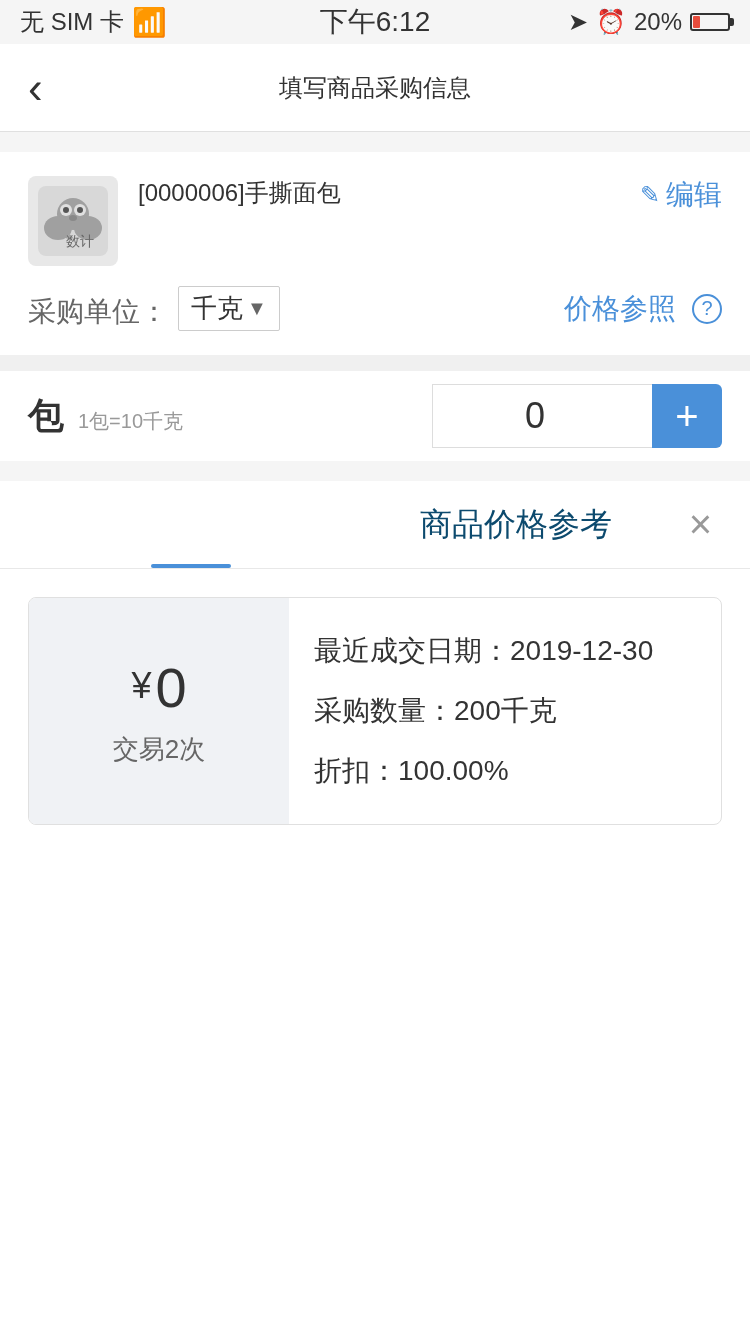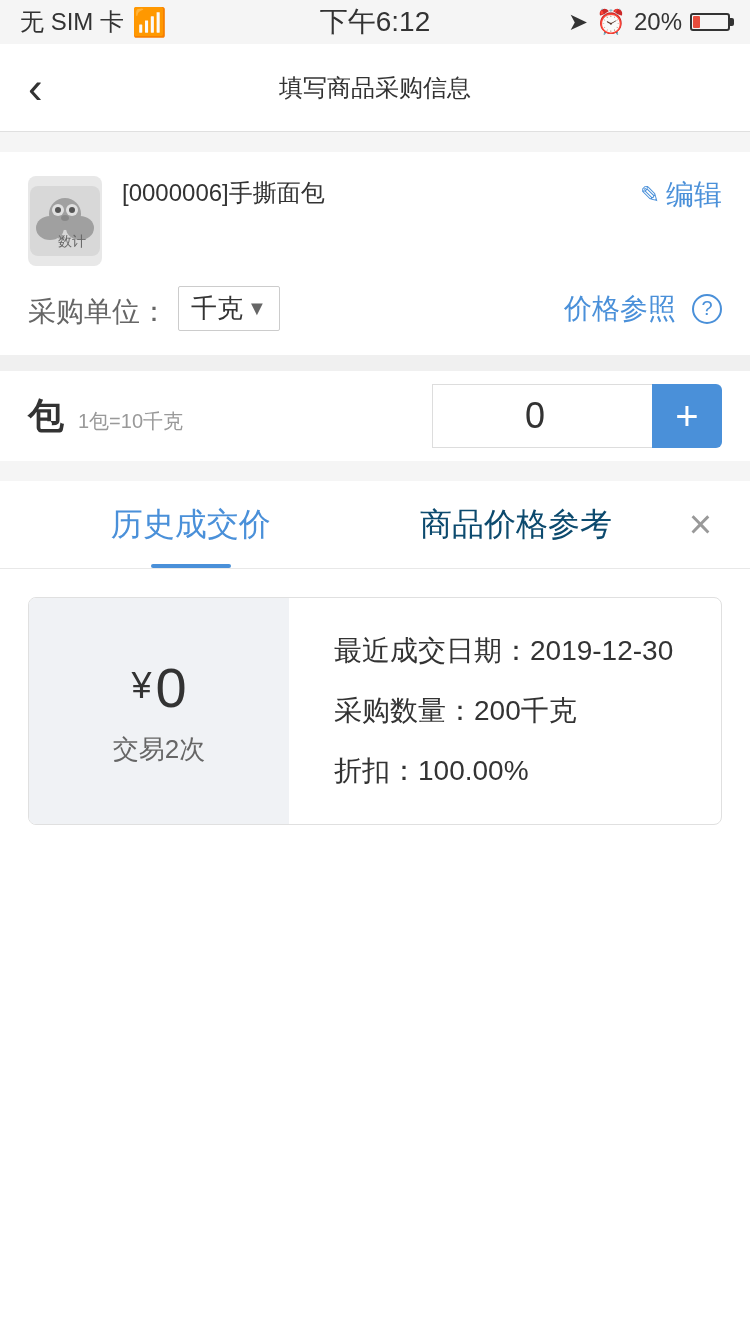--- a/index.html
+++ b/index.html
@@ -115,21 +115,21 @@
       align-items: flex-start;
       justify-content: space-between;
       margin-bottom: 20px;
     }
     .product-left {
       display: flex;
       align-items: flex-start;
       gap: 20px;
     }
     .product-thumb {
-      width: 74px;
+      width: 90px;
       height: 90px;
       background: #e8e8e8;
       border-radius: 8px;
       display: flex;
       align-items: center;
       justify-content: center;
       overflow: hidden;
     }
     
     .owl-logo {
@@ -339,21 +339,21 @@
       font-size: 36px;
       margin-top: 10px;
     }
     .trade-count {
       font-size: 26px;
       color: #666;
       margin-top: 12px;
     }
     .card-right {
       flex: 1;
-      padding: 32px 45px;
+      padding: 32px 25px;
       display: flex;
       flex-direction: column;
       justify-content: center;
       gap: 18px;
     }
     .card-info-row {
       font-size: 28px;
       color: #333;
       line-height: 1.5;
     }
@@ -449,21 +449,20 @@
     <input type="number" class="qty-input" value="0" style="">
     <div class="qty-plus">
       <span>+</span>
     </div>
   </div>
 </div>
 
 <div class="tab-section">
   <div class="tab-header">
     <div class="tab-item active">
-      <span class="tab-label">历史成交价</span>
       <div class="tab-indicator"></div>
     </div>
     <div class="tab-item">
       <span class="tab-label">商品价格参考</span>
     </div>
     <div class="tab-close">
       <span>×</span>
     </div>
   </div>
 

